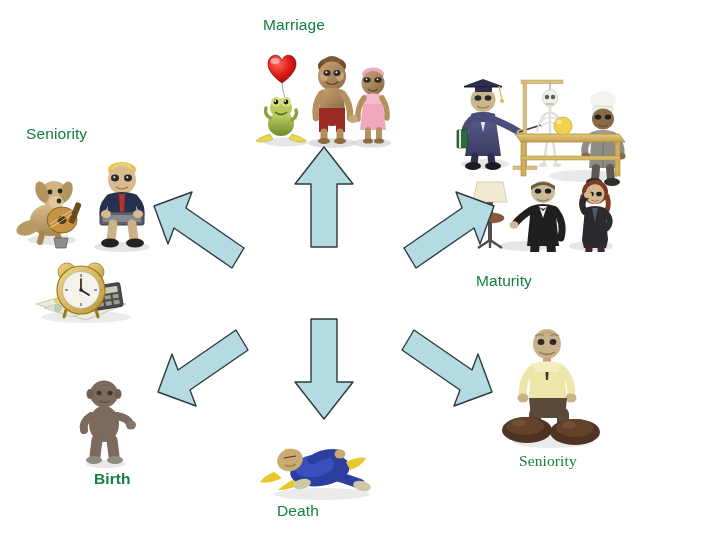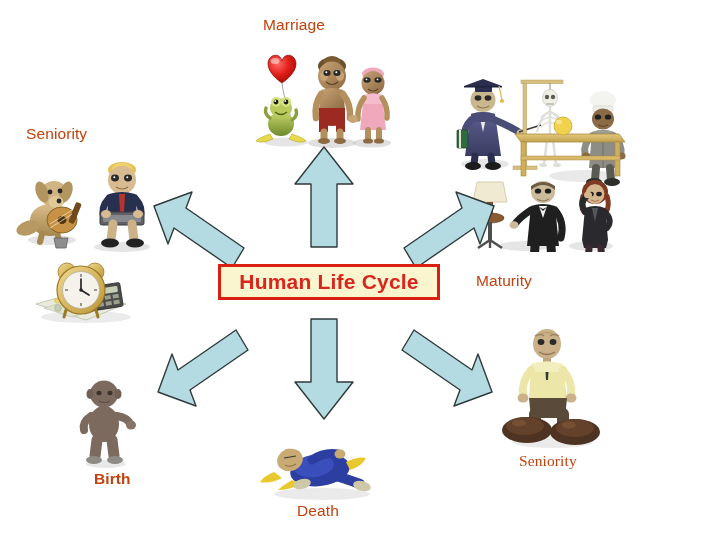--- a/index.html
+++ b/index.html
@@ -16,21 +16,21 @@
   #canvas {
     position: relative;
     width: 720px;
     height: 540px;
     background: #ffffff;
   }
   .stage-label {
     position: absolute;
     font-family: "Liberation Sans", sans-serif;
     font-size: 15.5px;
-    color: #c2410c;
+    color: #15803d;
     white-space: nowrap;
     letter-spacing: 0.1px;
   }
   .center-box {
     position: absolute;
     left: 218px;
     top: 264px;
     width: 222px;
     height: 36px;
     background: #fbf5cf;
@@ -549,29 +549,26 @@
       <polygon points="6,70 20,32 26,48 84,8 96,28 38,68 44,84" fill="#b5dbe2" stroke="#2f3a3c" stroke-width="1.4" stroke-linejoin="round"></polygon>
     </svg>
   </div>
 
   <div class="arrow" style="left:400px; top:322px; width:98px; height:92px;">
     <svg width="98" height="92" viewBox="0 0 98 92">
       <polygon points="92,70 78,32 72,48 14,8 2,28 60,68 54,84" fill="#b5dbe2" stroke="#2f3a3c" stroke-width="1.4" stroke-linejoin="round"></polygon>
     </svg>
   </div>
 
-  <div class="center-box">
-    <span class="center-box-text">Human Life Cycle</span>
-  </div>
 
   <div class="stage-label" style="left:263px; top:16px;">Marriage</div>
 
   <div class="stage-label" style="left:26px; top:125px;">Seniority</div>
 
   <div class="stage-label" style="left:476px; top:272px;">Maturity</div>
 
   <div class="stage-label" style="left:519px; top:452px;font-family:Liberation Serif, serif;">Seniority</div>
 
-  <div class="stage-label" style="left:277px; top:502px;margin-left:20px;">Death</div>
+  <div class="stage-label" style="left:277px; top:502px;">Death</div>
 
   <div class="stage-label" style="left:94px; top:470px;font-weight:bold;">Birth</div>
 
 </div>
 
 </body></html>

